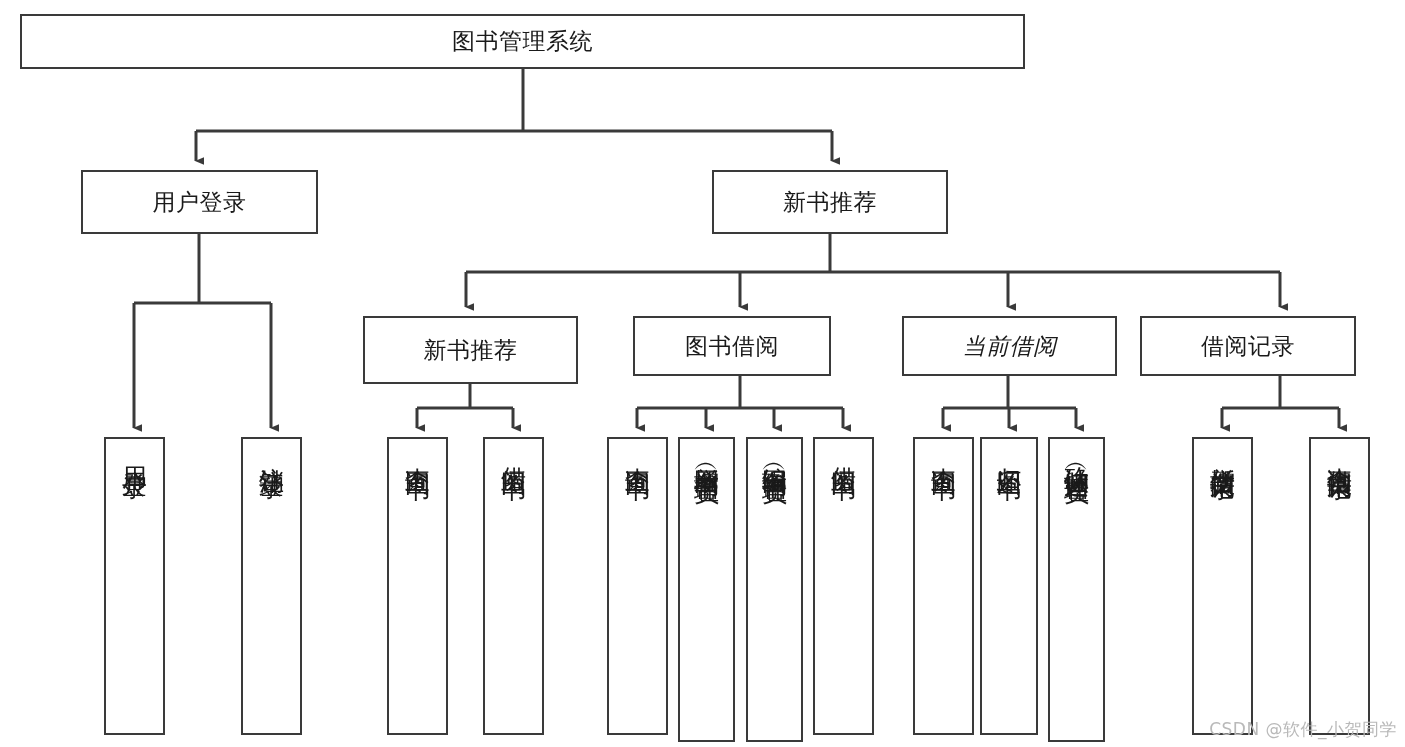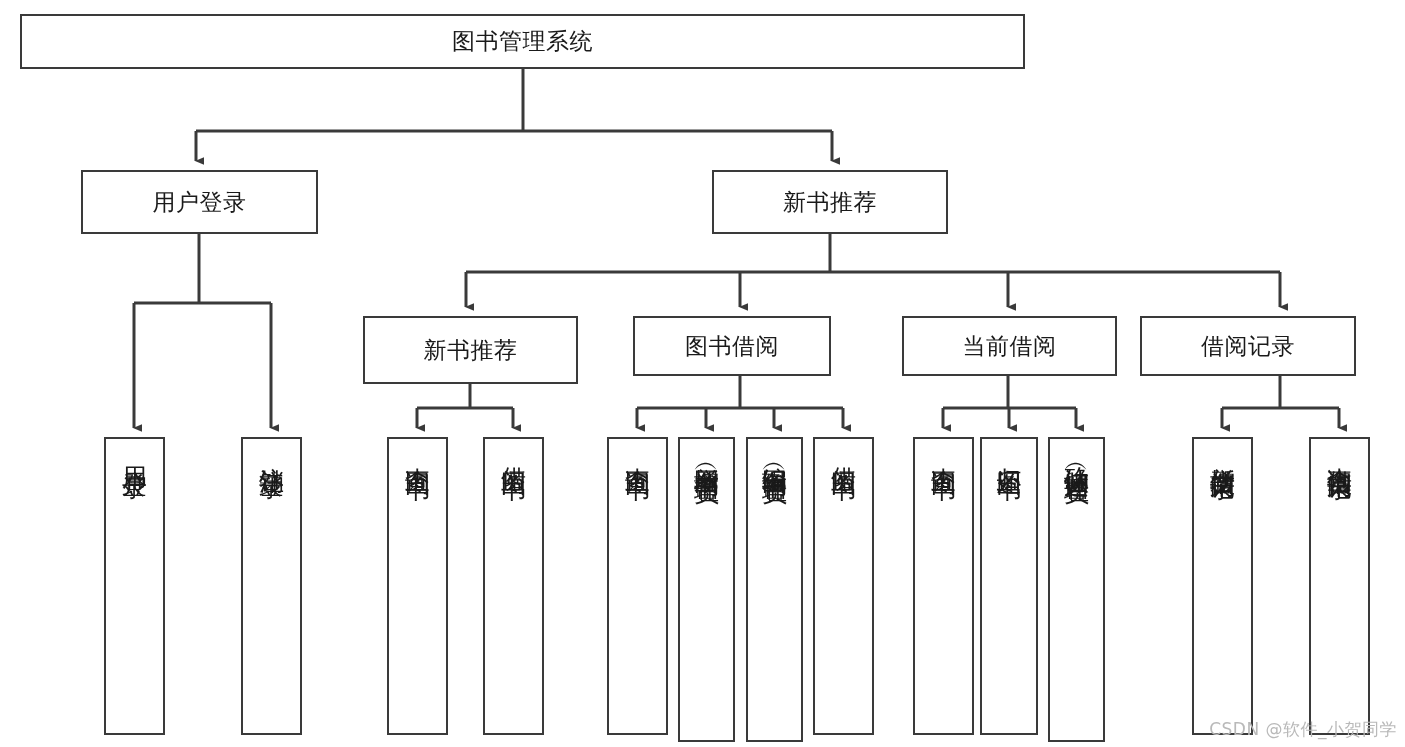--- a/index.html
+++ b/index.html
@@ -142,21 +142,21 @@
   <div class="node horiz" style="left:712px; top:170px; width:236px; height:64px;">
     <span class="lbl">新书推荐</span>
   </div>
 
   <div class="node horiz" style="left:363px; top:316px; width:215px; height:68px;">
     <span class="lbl">新书推荐</span>
   </div>
   <div class="node horiz" style="left:633px; top:316px; width:198px; height:60px;">
     <span class="lbl">图书借阅</span>
   </div>
-  <div class="node horiz" style="left:902px; top:316px; width:215px; height:60px;">
+  <div class="node horiz" style="left:902px; top:316px; width:215px; height:60px;font-style:italic;">
     <span class="lbl">当前借阅</span>
   </div>
   <div class="node horiz" style="left:1140px; top:316px; width:216px; height:60px;">
     <span class="lbl">借阅记录</span>
   </div>
 
   <div class="node vert" style="left:104px; top:437px; width:61px; height:298px;">
     <span class="lbl">用户登录</span>
   </div>
   <div class="node vert" style="left:241px; top:437px; width:61px; height:298px;">

